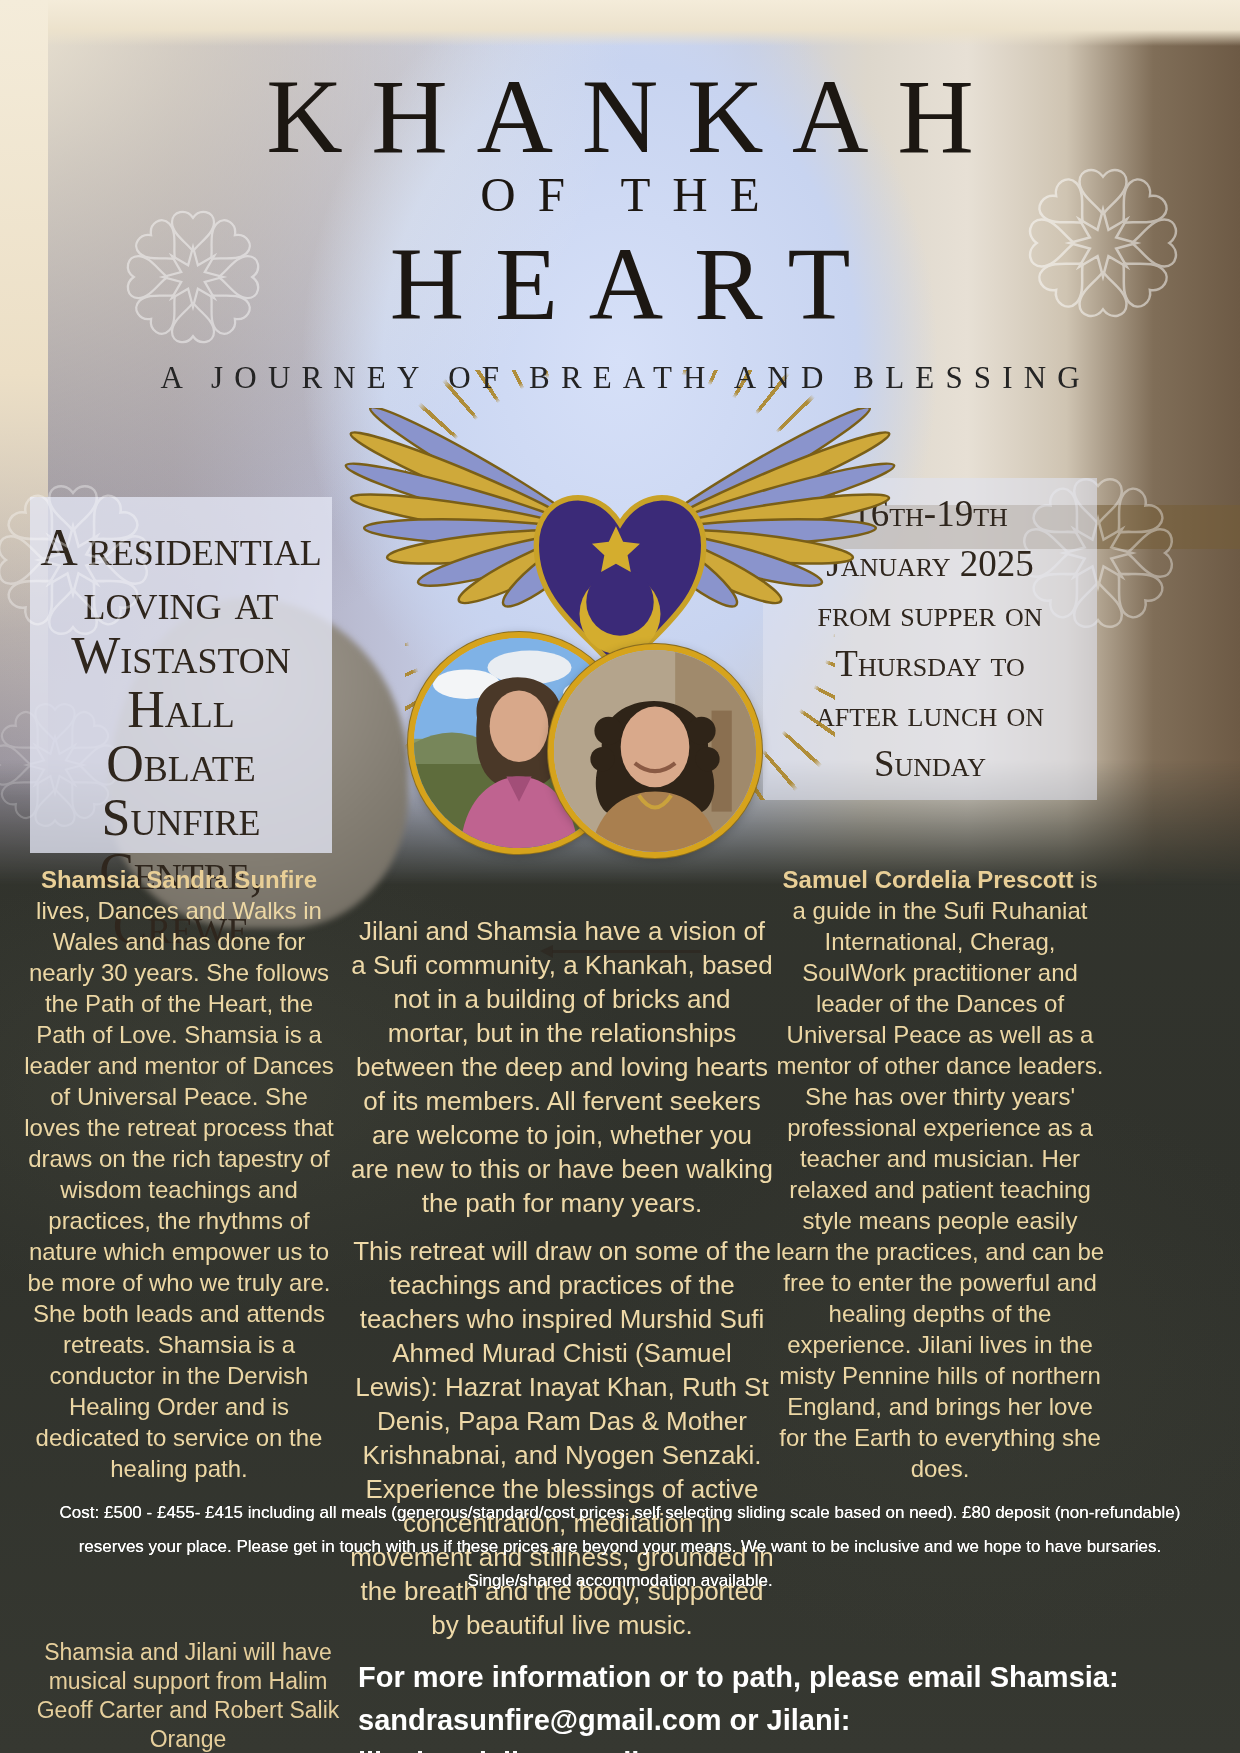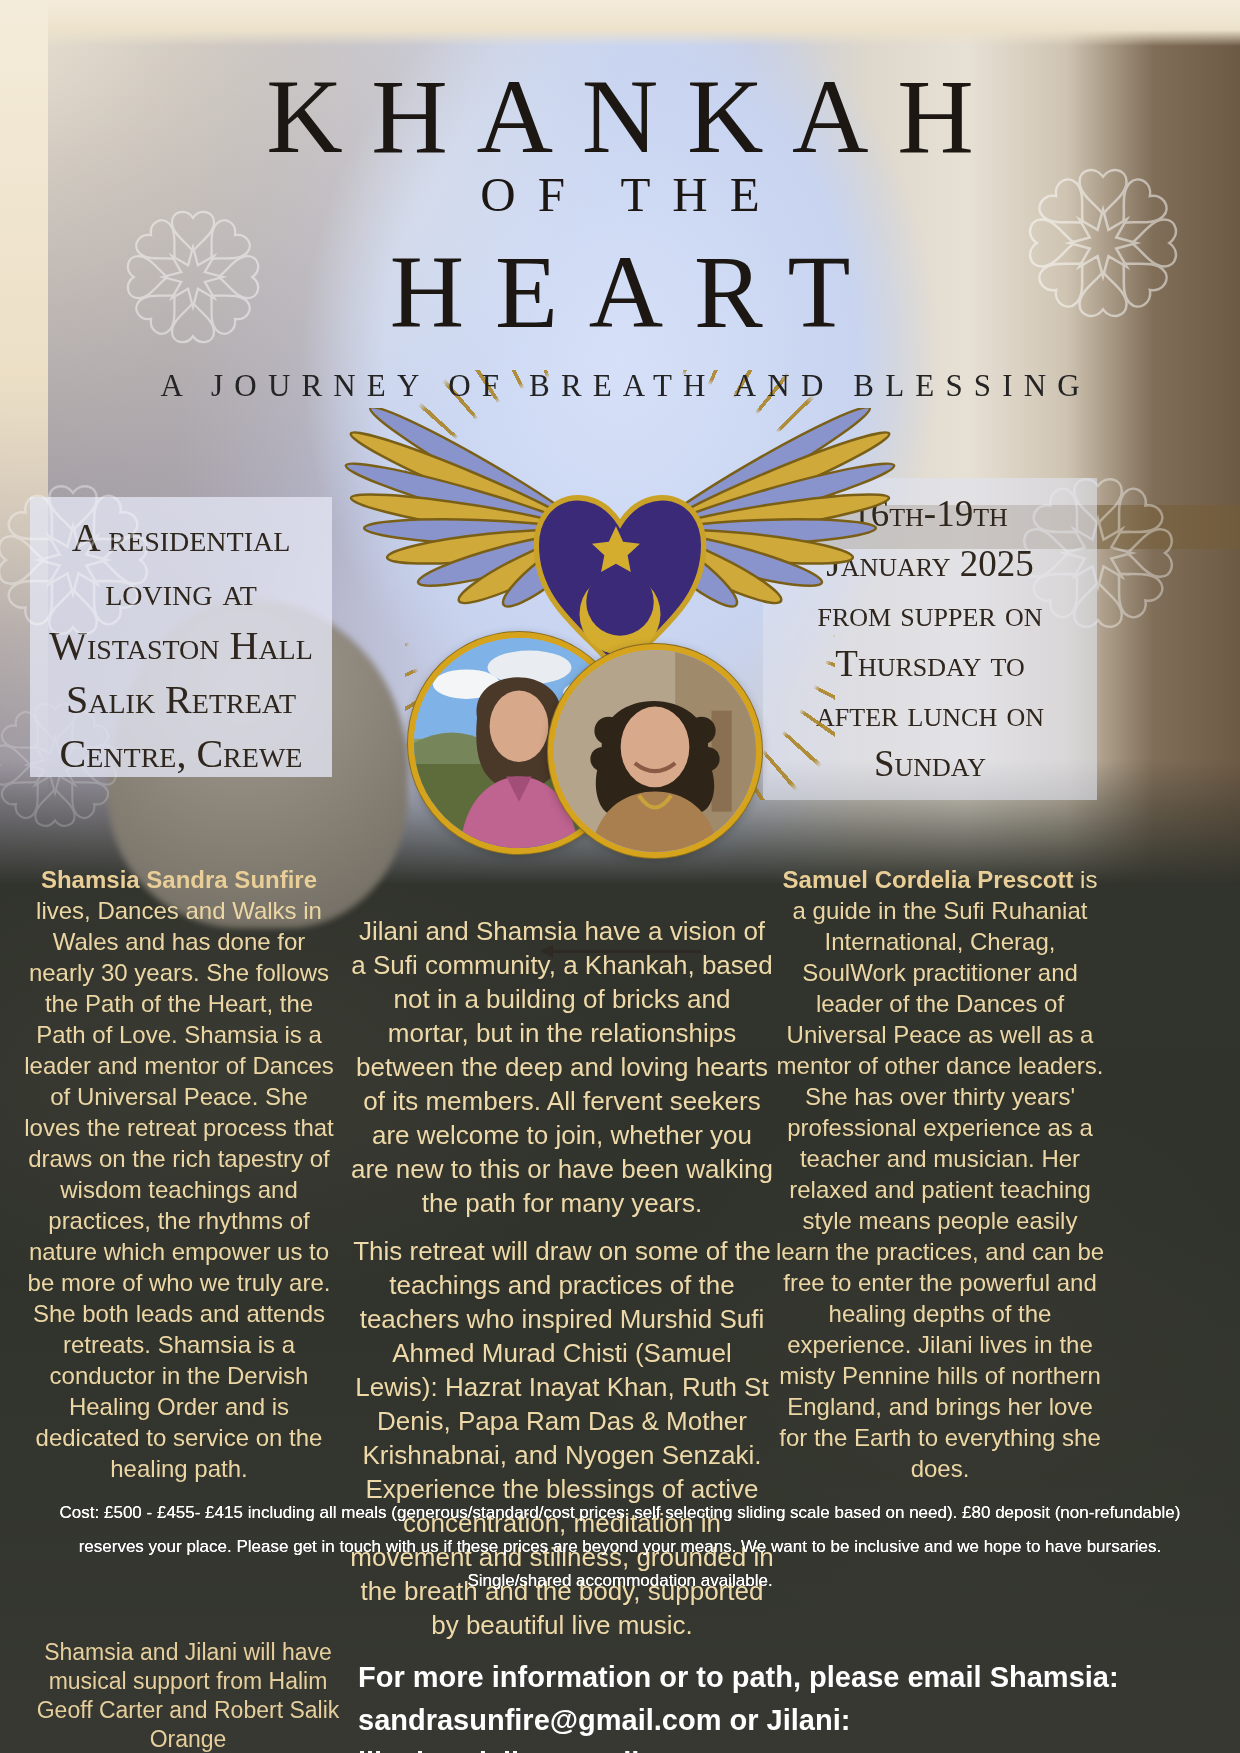--- a/index.html
+++ b/index.html
@@ -34,27 +34,27 @@
     background:radial-gradient(circle at 45% 25%, #a39c92, #837d72 60%, #6f6a60);
     filter:blur(3px);}
   
   .mandala{position:absolute;}
   .mandala svg{display:block;width:100%;height:100%;}
   
   .titleblock{position:absolute;left:0;top:64px;width:1240px;text-align:center;z-index:4;
     font-family:"Liberation Serif", serif;color:#1c1712;}
   .t1{font-size:106px;letter-spacing:.27em;padding-left:.27em;line-height:1;}
   .t2{font-size:49px;letter-spacing:.45em;padding-left:.45em;line-height:1;}
-  .t3{font-size:103px;letter-spacing:.30em;padding-left:.30em;margin-top:22px;line-height:1;}
+  .t3{font-size:103px;letter-spacing:.30em;padding-left:.30em;margin-top:14px;line-height:1;}
   .tsub{font-size:31px;letter-spacing:.36em;padding-left:.36em;margin-top:26px;color:#242424;line-height:1;}
   
   .sidebox{position:absolute;z-index:3;font-family:"Liberation Serif", serif;
     font-variant:small-caps;text-align:center;color:#2f261d;}
-  .venuebox{left:30px;top:497px;width:302px;height:280px;background:rgba(227,230,244,.78);
-    font-size:40px;line-height:54px;padding-top:14px;box-sizing:border-box;}
+  .venuebox{left:30px;top:497px;width:302px;height:356px;background:rgba(227,230,244,.78);
+    font-size:52px;line-height:54px;padding-top:24px;box-sizing:border-box;}
   .datebox{left:763px;top:478px;width:334px;height:322px;background:rgba(224,226,240,.60);
     font-size:37px;line-height:50px;padding-top:11px;box-sizing:border-box;}
   
   .rays{position:absolute;left:405px;top:370px;width:430px;height:430px;z-index:3;opacity:.92;
     background:repeating-conic-gradient(from 2deg, rgba(170,130,32,.95) 0deg .9deg, transparent .9deg 7.2deg);
     -webkit-mask:radial-gradient(circle, transparent 0 72%, #000 74% 86%, transparent 89%);
     mask:radial-gradient(circle, transparent 0 72%, #000 74% 86%, transparent 89%);}
   .wings{position:absolute;left:320px;top:408px;width:600px;height:300px;z-index:4;}
   .fb{fill:#8a94cc;stroke:#7a5f17;stroke-width:2.5;}
   .fg{fill:#cfa93a;stroke:#7a5f17;stroke-width:2.5;}
@@ -143,21 +143,21 @@
     <div class="t1">KHANKAH</div>
     <div class="t2">OF THE</div>
     <div class="t3">HEART</div>
     <div class="tsub">A JOURNEY OF BREATH AND BLESSING</div>
   </div>
 
   <div class="sidebox venuebox">
     <div>A residential</div>
     <div>loving at</div>
     <div>Wistaston Hall</div>
-    <div>Salik Retreat</div>
+    <div>Oblate Sunfire</div>
     <div>Centre, Crewe</div>
   </div>
 
   <div class="sidebox datebox">
     <div>16th-19th</div>
     <div>January 2025</div>
     <div>from supper on</div>
     <div>Thursday to</div>
     <div>after lunch on</div>
     <div>Sunday</div>

